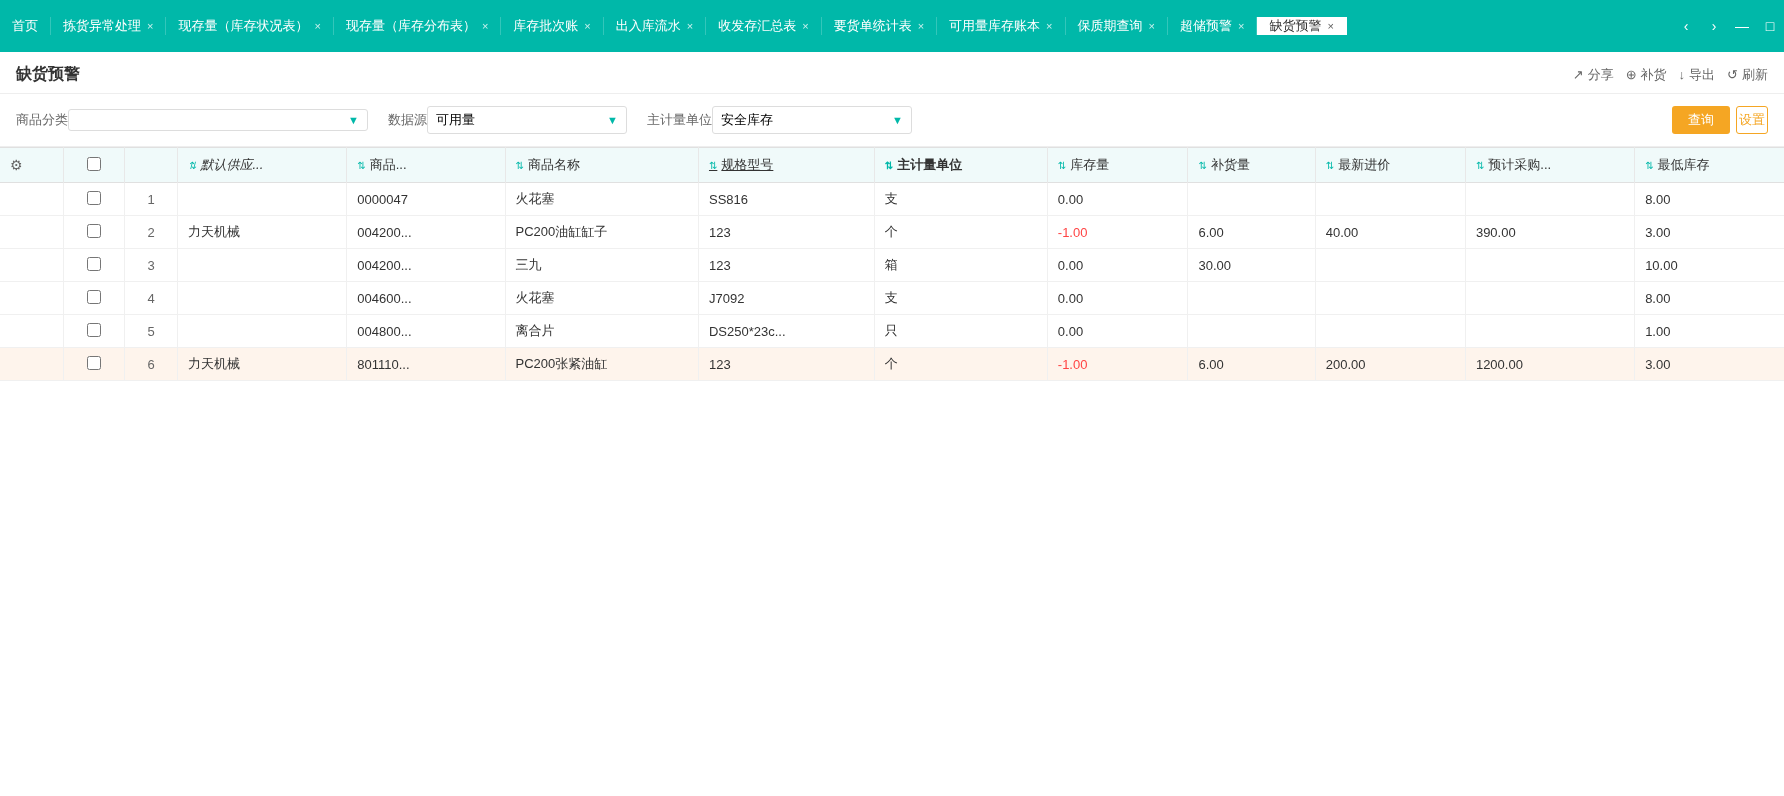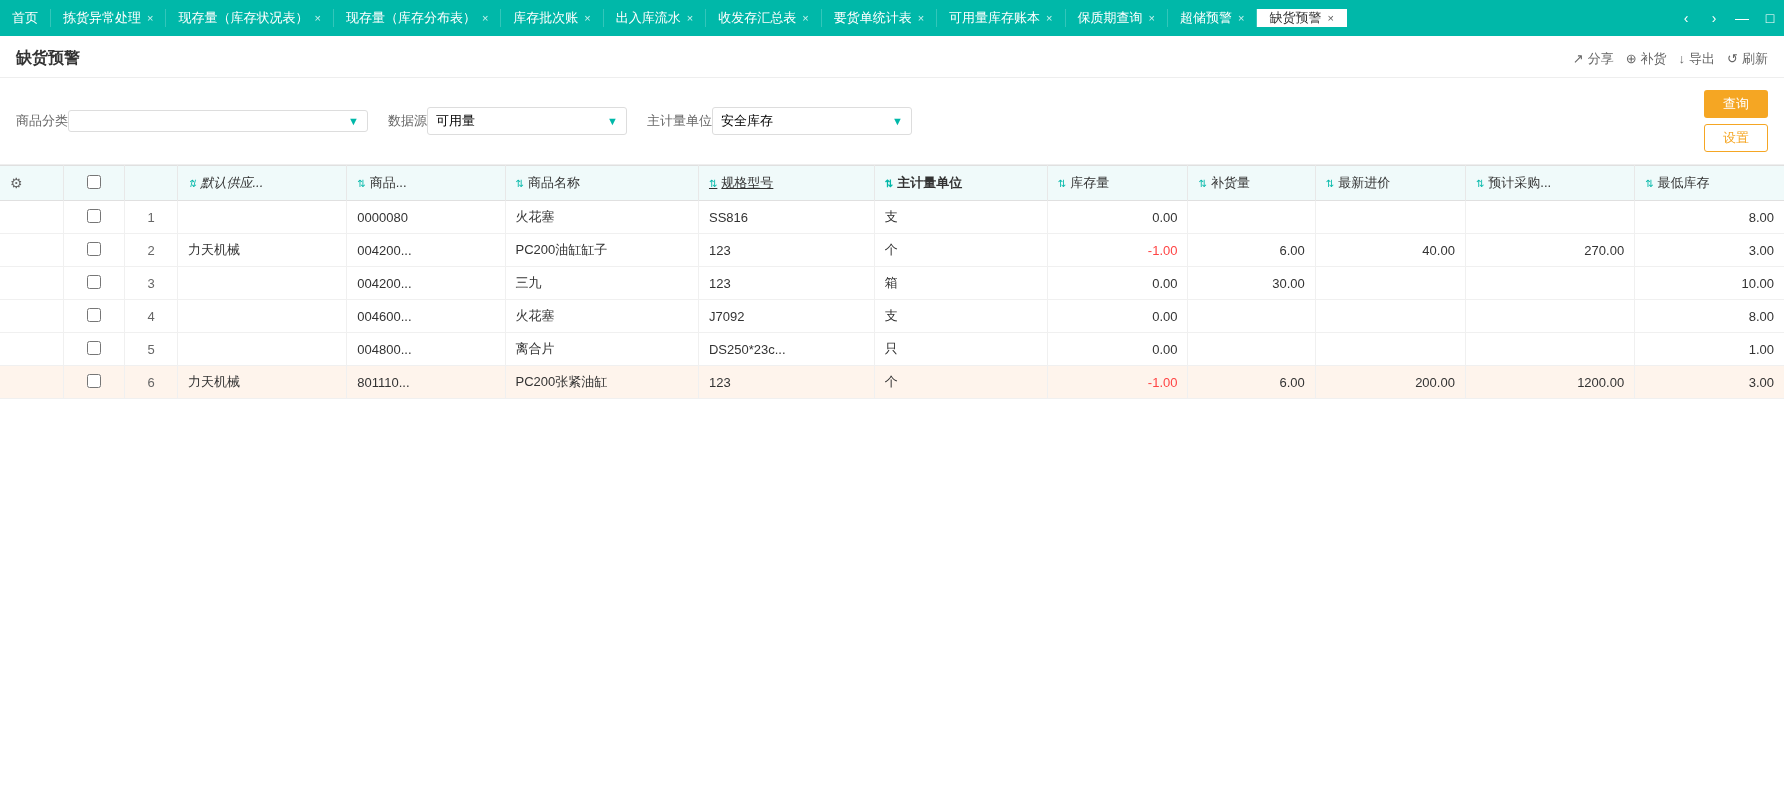--- a/index.html
+++ b/index.html
@@ -3,21 +3,21 @@
   <meta charset="utf-8">
   <style>
     * { box-sizing: border-box; margin: 0; padding: 0; font-family: 'Microsoft YaHei', SimHei, Arial, sans-serif; font-size: 13px; }
     body { background: #f5f5f5; overflow-x: hidden; }
 
     
     .tab-bar {
       display: flex;
       align-items: center;
       background: #00b8a9;
-      height: 36px;
+      height: 52px;
       overflow: hidden;
     }
     .tab-item {
       display: flex;
       align-items: center;
       padding: 0 12px;
       height: 100%;
       color: #fff;
       white-space: nowrap;
       cursor: pointer;
@@ -106,38 +106,38 @@
       min-width: 200px;
       background: #fff;
       cursor: pointer;
       justify-content: space-between;
     }
     .filter-select .chevron { color: #00b8a9; font-size: 11px; }
 
     .filter-actions {
       margin-left: auto;
       display: flex;
-      flex-direction: column;
+      flex-direction: row;
       gap: 6px;
     }
     .btn-query {
       background: #f5a623;
       color: #fff;
       border: none;
       border-radius: 3px;
       padding: 5px 16px;
       cursor: pointer;
       font-size: 13px;
     }
     .btn-settings {
       background: #fff;
       color: #f5a623;
       border: 1px solid #f5a623;
       border-radius: 3px;
-      padding: 4px 18px;
+      padding: 4px 2px;
       cursor: pointer;
       font-size: 13px;
     }
 
     
     .table-container {
       padding: 0;
       background: #fff;
     }
     table {
@@ -170,21 +170,21 @@
     tbody td {
       padding: 7px 10px;
       color: #333;
       font-size: 13px;
       border-right: 1px solid #f0f0f0;
     }
     tbody td:last-child { border-right: none; }
 
     .row-num { color: #666; text-align: center; }
     .td-center { text-align: center; }
-    .td-right { text-align: right; }
+    .td-right { }
     .td-negative { color: #f44; }
 
     .gear-icon { font-size: 14px; color: #666; cursor: pointer; }
     .checkbox-cell { text-align: center; width: 30px; }
 
     input[type=checkbox] { cursor: pointer; width: 14px; height: 14px; }
   </style>
 </head>
 <body>
 
@@ -280,21 +280,21 @@
             <th class="th-sortable" style="width: 90px;"><span class="sort-icon">⇅</span>预计采购...</th>
             <th class="th-sortable" style="width: 80px;"><span class="sort-icon">⇅</span>最低库存</th>
           </tr>
       </thead>
       <tbody id="table-body">
           <tr>
             <td></td>
             <td class="checkbox-cell"><input type="checkbox" style=""></td>
             <td class="row-num td-center">1</td>
             <td></td>
-            <td>0000080</td>
+            <td>0000047</td>
             <td>火花塞</td>
             <td>SS816</td>
             <td>支</td>
             <td class="td-right">0.00</td>
             <td class="td-right"></td>
             <td class="td-right"></td>
             <td class="td-right"></td>
             <td class="td-right">8.00</td>
           </tr>
           <tr>
@@ -302,21 +302,21 @@
             <td class="checkbox-cell"><input type="checkbox" style=""></td>
             <td class="row-num td-center">2</td>
             <td>力天机械</td>
             <td>004200...</td>
             <td>PC200油缸缸子</td>
             <td>123</td>
             <td>个</td>
             <td class="td-right td-negative">-1.00</td>
             <td class="td-right">6.00</td>
             <td class="td-right">40.00</td>
-            <td class="td-right">270.00</td>
+            <td class="td-right">390.00</td>
             <td class="td-right">3.00</td>
           </tr>
           <tr>
             <td></td>
             <td class="checkbox-cell"><input type="checkbox" style=""></td>
             <td class="row-num td-center">3</td>
             <td></td>
             <td>004200...</td>
             <td>三九</td>
             <td>123</td>

